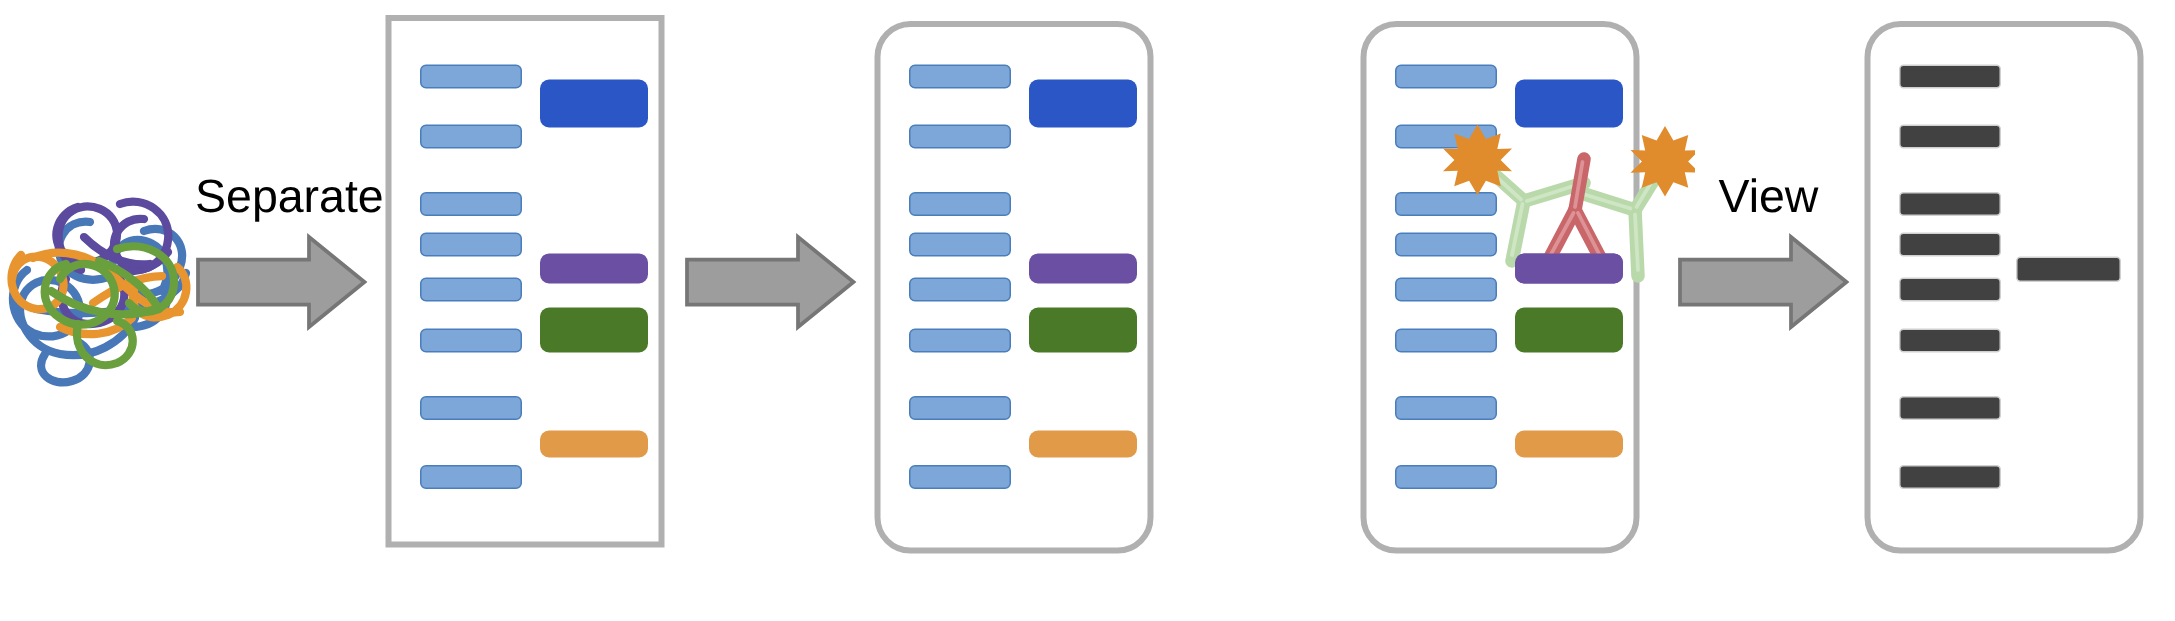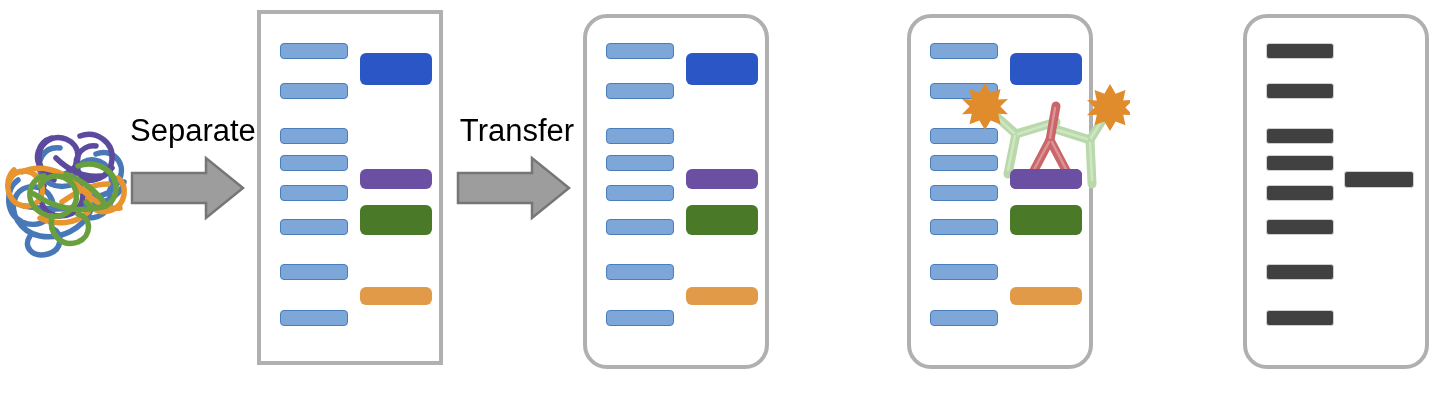--- a/index.html
+++ b/index.html
@@ -137,21 +137,20 @@
   <div class="band ladder abs" style="left:280px; top:219px; width:68px; height:16px;"></div>
   <div class="band ladder abs" style="left:280px; top:264px; width:68px; height:16px;"></div>
   <div class="band ladder abs" style="left:280px; top:310px; width:68px; height:16px;"></div>
 
   <div class="band sample abs" style="left:360px; top:53px;  width:72px; height:32px; background:#2a56c6;"></div>
   <div class="band sample abs" style="left:360px; top:169px; width:72px; height:20px; background:#6a4fa3;"></div>
   <div class="band sample abs" style="left:360px; top:205px; width:72px; height:30px; background:#4a7a28;"></div>
   <div class="band sample abs" style="left:360px; top:287px; width:72px; height:18px; background:#e09a48;"></div>
 
   <div class="step" style="left:456px; top:113px; width:122px; height:112px;">
-    <div class="step-label">Transfer</div>
     <svg class="step-arrow" width="115" height="66" viewBox="0 0 115 66">
       <path d="M2,18 L76,18 L76,3 L113,33 L76,63 L76,48 L2,48 Z" fill="#9d9d9d" stroke="#767676" stroke-width="2.5" stroke-linejoin="miter"></path>
     </svg>
   </div>
 
   <div class="panel rounded" style="left:583px; top:14px; width:186px; height:355px;"></div>
 
   <div class="band ladder abs" style="left:606px; top:43px;  width:68px; height:16px;"></div>
   <div class="band ladder abs" style="left:606px; top:83px;  width:68px; height:16px;"></div>
   <div class="band ladder abs" style="left:606px; top:128px; width:68px; height:16px;"></div>
@@ -228,20 +227,26 @@
     <g transform="translate(170,29)">
       <path d="M0,-23 L5.6,-13.3 L15.5,-17.0 L13.2,-6.6 L23,-7.0 L15.4,0.6
                L23,8.2 L13.2,7.8 L15.5,18.2 L5.6,14.5 L0,24 L-5.6,14.5
                L-15.5,18.2 L-13.2,7.8 L-23,8.2 L-15.4,0.6 L-23,-7.0
                L-13.2,-6.6 L-15.5,-17.0 L-5.6,-13.3 Z" fill="#e08b2c"></path>
     </g>
   </svg>
 
   <div class="band sample abs" style="left:1010px; top:169px; width:72px; height:20px; background:#6a4fa3;"></div>
 
+  <div class="step" style="left:1118px; top:113px; width:122px; height:112px;">
+    <div class="step-label">View</div>
+    <svg class="step-arrow" width="115" height="66" viewBox="0 0 115 66">
+      <path d="M2,18 L76,18 L76,3 L113,33 L76,63 L76,48 L2,48 Z" fill="#9d9d9d" stroke="#767676" stroke-width="2.5" stroke-linejoin="miter"></path>
+    </svg>
+  </div>
 
   <div class="panel rounded" style="left:1243px; top:14px; width:186px; height:355px;"></div>
 
   <div class="band dark abs" style="left:1266px; top:43px;  width:68px; height:16px;"></div>
   <div class="band dark abs" style="left:1266px; top:83px;  width:68px; height:16px;"></div>
   <div class="band dark abs" style="left:1266px; top:128px; width:68px; height:16px;"></div>
   <div class="band dark abs" style="left:1266px; top:155px; width:68px; height:16px;"></div>
   <div class="band dark abs" style="left:1266px; top:185px; width:68px; height:16px;"></div>
   <div class="band dark abs" style="left:1266px; top:219px; width:68px; height:16px;"></div>
   <div class="band dark abs" style="left:1266px; top:264px; width:68px; height:16px;"></div>

